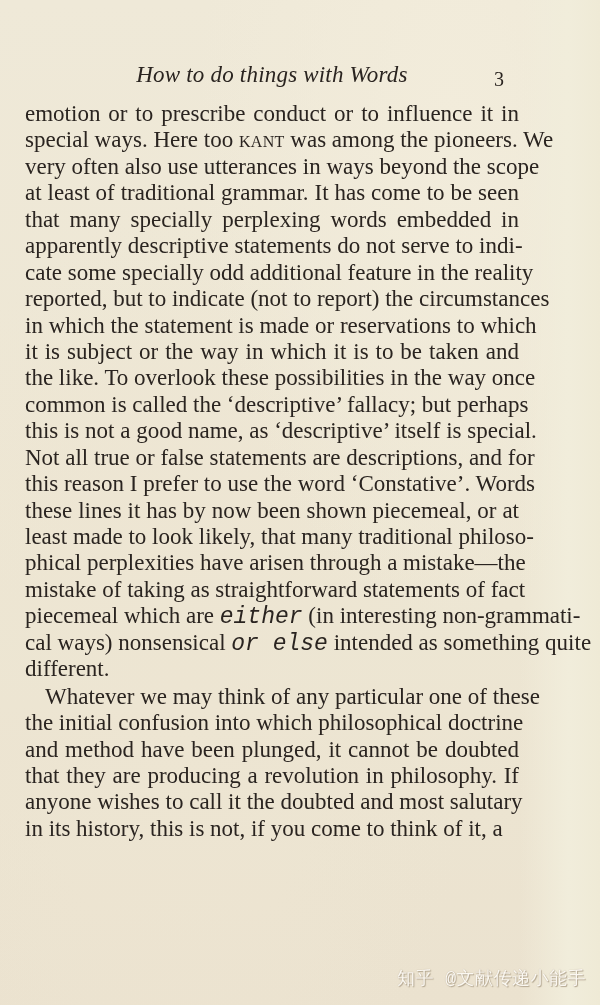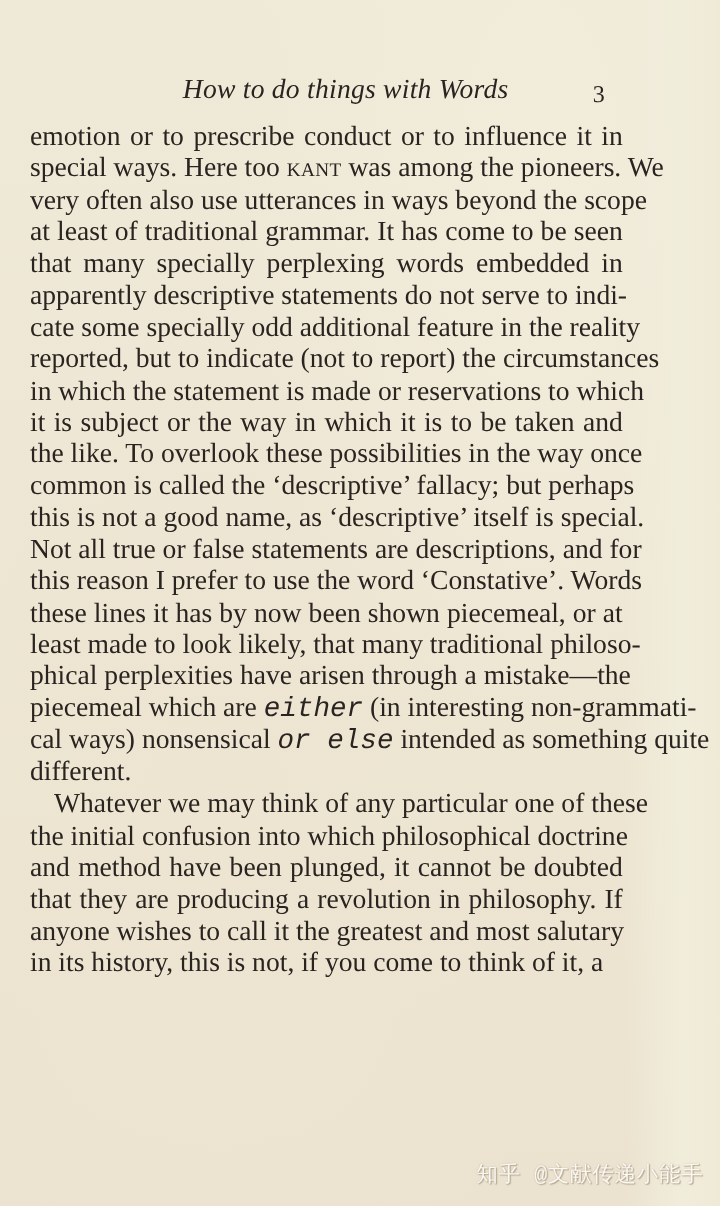--- a/index.html
+++ b/index.html
@@ -32,21 +32,21 @@
     }
     .running-head {
       position: absolute;
       top: 62px;
       left: 12px;
       width: 496px;
       height: 32px;
     }
     .running-title {
       position: absolute;
-      left: 16px;
+      left: 0;
       width: 520px;
       text-align: center;
       font-style: italic;
       font-size: 23px;
       letter-spacing: 0.2px;
     }
     .page-number {
       position: absolute;
       left: 482px;
       top: 6px;
@@ -120,28 +120,29 @@
       <span class="line"><span>in which the statement is made or reservations to which</span></span>
       <span class="line"><span>it is subject or the way in which it is to be taken and</span></span>
       <span class="line"><span>the like. To overlook these possibilities in the way once</span></span>
       <span class="line"><span>common is called the ‘descriptive’ fallacy; but perhaps</span></span>
       <span class="line"><span>this is not a good name, as ‘descriptive’ itself is special.</span></span>
       <span class="line"><span>Not all true or false statements are descriptions, and for</span></span>
       <span class="line"><span>this reason I prefer to use the word ‘Constative’. Words</span></span>
       <span class="line"><span>these lines it has by now been shown piecemeal, or at</span></span>
       <span class="line"><span>least made to look likely, that many traditional philoso-</span></span>
       <span class="line"><span>phical perplexities have arisen through a mistake—the</span></span>
+      <span class="line"><span>mistake of taking as straightforward statements of fact</span></span>
       <span class="line"><span>piecemeal which are </span><span class="it">either</span><span> (in interesting non-grammati-</span></span>
       <span class="line"><span>cal ways) nonsensical </span><span class="it">or else</span><span> intended as something quite</span></span>
       <span class="line last"><span>different.</span></span>
     </div>
     <div class="para-gap"></div>
     <div>
       <span class="line indent"><span>Whatever we may think of any particular one of these</span></span>
       <span class="line"><span>the initial confusion into which philosophical doctrine</span></span>
       <span class="line"><span>and method have been plunged, it cannot be doubted</span></span>
       <span class="line"><span>that they are producing a revolution in philosophy. If</span></span>
-      <span class="line"><span>anyone wishes to call it the greatest and most salutary</span></span>
+      <span class="line"><span>anyone wishes to call it the doubted and most salutary</span></span>
       <span class="line last"><span>in its history, this is not, if you come to think of it, a</span></span>
     </div>
   </div>
 
 <div class="watermark">知乎 @文献传递小能手</div>
 
 </body></html>

